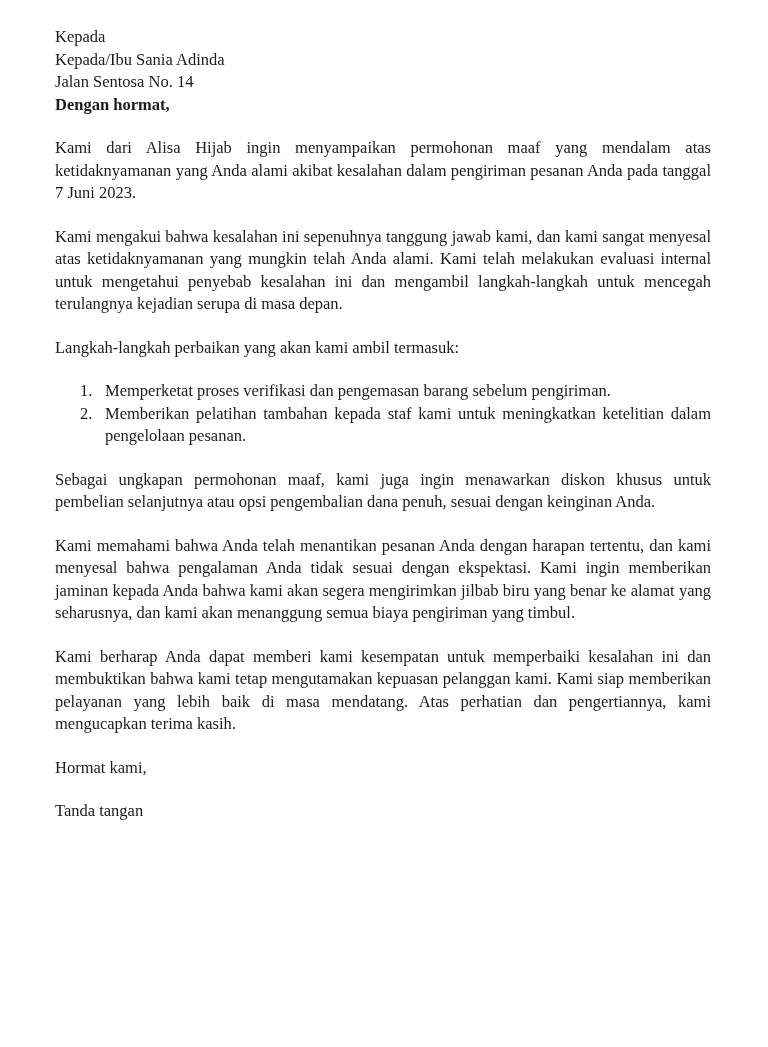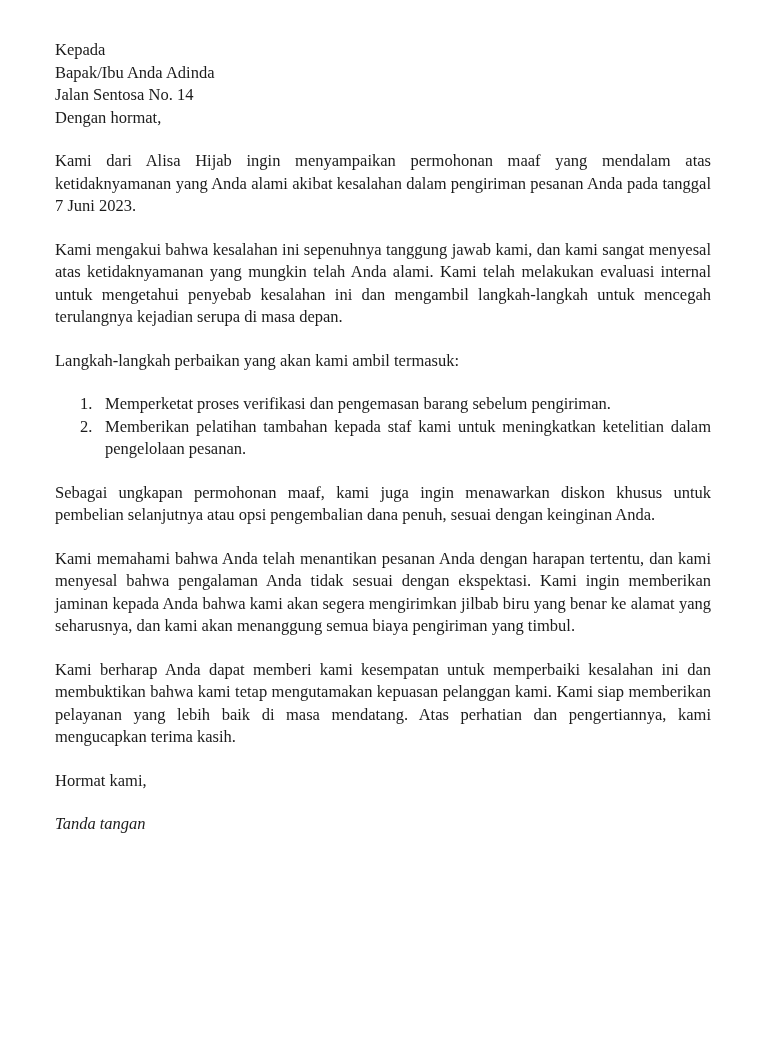--- a/index.html
+++ b/index.html
@@ -11,36 +11,37 @@
     width: 768px;
     height: 1047px;
     overflow: hidden;
     font-family: "Liberation Serif", "DejaVu Serif", serif;
     color: #1b1b1b;
   }
   .page {
     box-sizing: border-box;
     width: 768px;
     height: 1047px;
-    padding: 39px 57px 30px 55px;
+    padding: 26px 57px 30px 55px;
     font-size: 16.5px;
     line-height: 22.5px;
     -webkit-font-smoothing: antialiased;
   }
   .address p {
     margin: 0;
   }
   .letter-title {
     text-align: center;
     font-weight: bold;
     margin: 16px 0 24px 0;
     letter-spacing: 0.2px;
   }
   .salutation {
     margin: 0 0 21px 0;
+    font-weight: bold;
   }
   .para {
     margin: 0 0 21px 0;
     text-align: justify;
   }
   .list-intro {
     margin: 0 0 21px 0;
   }
   ol.steps {
     list-style: none;
@@ -57,34 +58,33 @@
   }
   ol.steps .item-text {
     flex: 1 1 auto;
     text-align: justify;
   }
   .closing, .signature-label, .signatory {
     margin: 9px 0 21px 0;
   }
   .signature-label {
     margin-top: 1px;
-    font-style: italic;
   }
   .signatory {
     margin-bottom: 0;
   }
 </style>
 </head>
 <body>
 
 <div class="page">
 
   <div class="address">
     <p>Kepada</p>
-    <p>Bapak/Ibu Anda Adinda</p>
+    <p>Kepada/Ibu Sania Adinda</p>
     <p>Jalan Sentosa No. 14</p>
   </div>
 
 
   <p class="salutation">Dengan hormat,</p>
 
   <p class="para">Kami dari Alisa Hijab ingin menyampaikan permohonan maaf yang mendalam atas ketidaknyamanan yang Anda alami akibat kesalahan dalam pengiriman pesanan Anda pada tanggal 7 Juni 2023.</p>
 
 
   <p class="para">Kami mengakui bahwa kesalahan ini sepenuhnya tanggung jawab kami, dan kami sangat menyesal atas ketidaknyamanan yang mungkin telah Anda alami. Kami telah melakukan evaluasi internal untuk mengetahui penyebab kesalahan ini dan mengambil langkah-langkah untuk mencegah terulangnya kejadian serupa di masa depan.</p>

